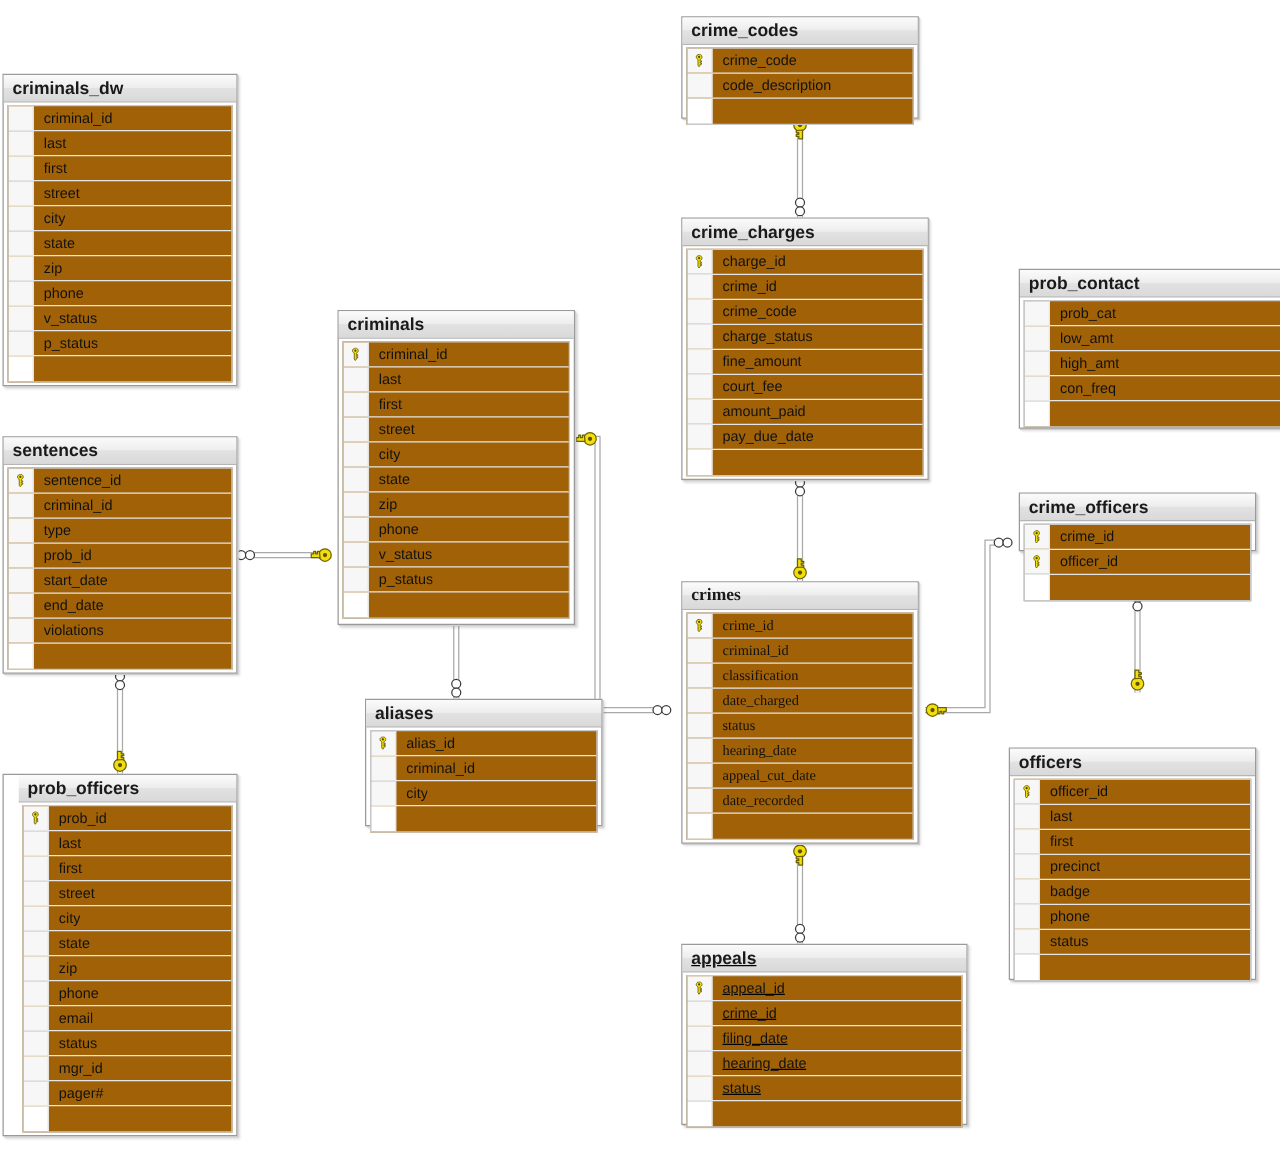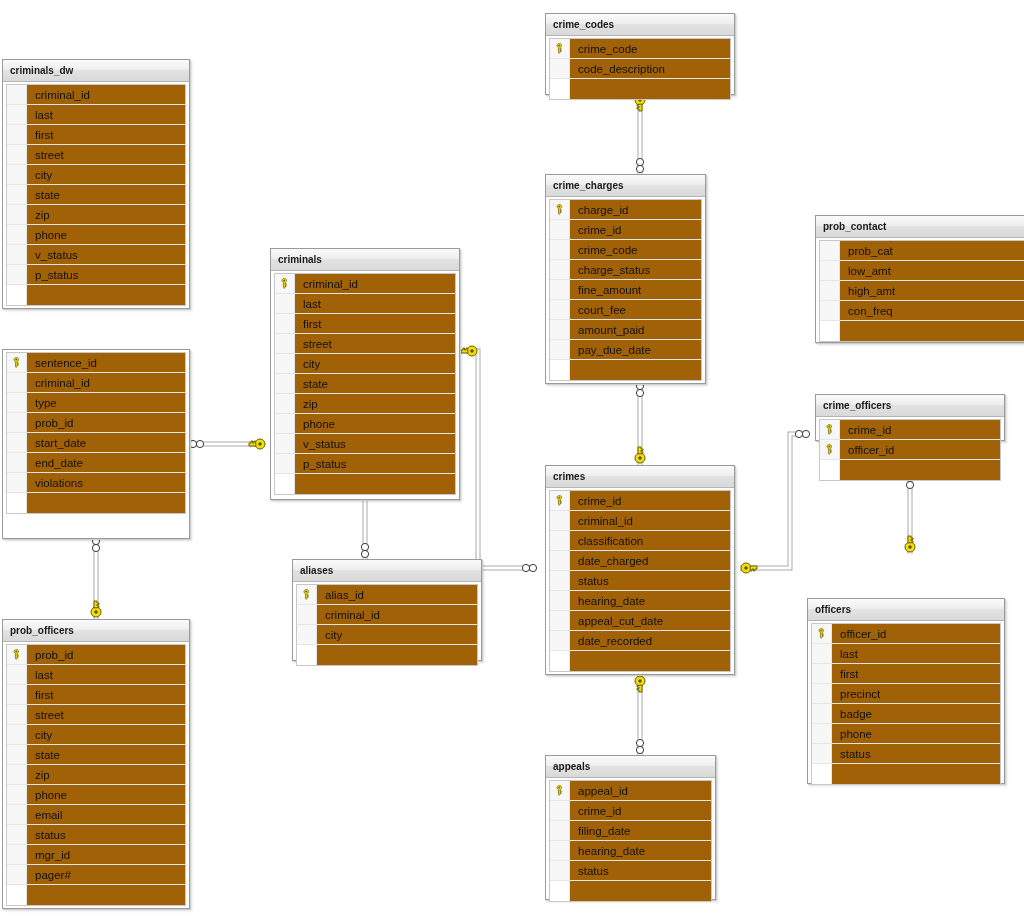--- a/index.html
+++ b/index.html
@@ -18,21 +18,21 @@
     position:absolute;
     background:#ffffff;
     border:1px solid #9a9a9a;
     box-shadow:1px 1px 0 #cfcfcf, 2px 2px 2px rgba(0,0,0,.14);
     box-sizing:border-box;
     z-index:5;
   }
   .entity .title{
     height:21px;line-height:21px;
     padding-left:7px;
-    font-size:10px;font-weight:bold;color:#1a1a1a;
+    font-size:14px;font-weight:bold;color:#1a1a1a;
     background:linear-gradient(#fbfbfb 0%,#ededed 48%,#e2e2e2 50%,#d9d9d9 100%);
     border-bottom:1px solid #b5b5b5;
     white-space:nowrap;overflow:hidden;
   }
   .entity .fields{
     margin:2px 3px 3px 3px;
     border:1px solid #c8c8c8;
     background:#a16207;
     box-sizing:border-box;
   }
@@ -228,20 +228,21 @@
             <div class="gutter"></div>
             <div class="fname">p_status</div>
           </div>
           <div class="row filler">
             <div class="gutter"></div>
             <div class="fname"></div>
           </div>
         </div>
       </div>
       <div class="entity" style="left: 2px; top: 349px; width: 188px; height: 190px;">
+        <div class="title">sentences</div>
         <div class="fields">
           <div class="row">
             <div class="gutter">
               <svg class="keyicon" viewBox="0 0 9 11">
                 <path d="M4.5 0.5 C2.9 0.5 2 1.5 2 2.6 C2 3.5 2.6 4.2 3.4 4.5 L3.4 9.2 L4.2 10.4 L5.1 9.2 L5.1 8.4 L6.2 8.4 L6.2 7.4 L5.1 7.4 L5.1 6.6 L6.2 6.6 L6.2 5.7 L5.1 5.7 L5.1 4.5 C5.9 4.2 6.6 3.5 6.6 2.6 C6.6 1.5 5.8 0.5 4.5 0.5 Z" fill="#f2de0c" stroke="#6b6000" stroke-width="0.7" stroke-linejoin="round"></path>
                 <circle cx="4.3" cy="2.5" r="0.85" fill="#4a4200"></circle>
               </svg>
             </div>
             <div class="fname">sentence_id</div>
           </div>
@@ -268,21 +269,21 @@
           <div class="row">
             <div class="gutter"></div>
             <div class="fname">violations</div>
           </div>
           <div class="row filler">
             <div class="gutter"></div>
             <div class="fname"></div>
           </div>
         </div>
       </div>
-      <div class="entity" style="left: 2px; top: 619px; width: 188px; height: 290px;">
+      <div class="entity" style="left: 2px; top: 619px; width: 188px; height: 290px; padding-left: 12px;">
         <div class="title">prob_officers</div>
         <div class="fields">
           <div class="row">
             <div class="gutter">
               <svg class="keyicon" viewBox="0 0 9 11">
                 <path d="M4.5 0.5 C2.9 0.5 2 1.5 2 2.6 C2 3.5 2.6 4.2 3.4 4.5 L3.4 9.2 L4.2 10.4 L5.1 9.2 L5.1 8.4 L6.2 8.4 L6.2 7.4 L5.1 7.4 L5.1 6.6 L6.2 6.6 L6.2 5.7 L5.1 5.7 L5.1 4.5 C5.9 4.2 6.6 3.5 6.6 2.6 C6.6 1.5 5.8 0.5 4.5 0.5 Z" fill="#f2de0c" stroke="#6b6000" stroke-width="0.7" stroke-linejoin="round"></path>
                 <circle cx="4.3" cy="2.5" r="0.85" fill="#4a4200"></circle>
               </svg>
             </div>
             <div class="fname">prob_id</div>
@@ -432,21 +433,21 @@
           <div class="row">
             <div class="gutter"></div>
             <div class="fname">code_description</div>
           </div>
           <div class="row filler">
             <div class="gutter"></div>
             <div class="fname"></div>
           </div>
         </div>
       </div>
-      <div class="entity" style="left: 545px; top: 174px; width: 161px; height: 210px;">
+      <div class="entity" style="left: 545px; top: 174px; width: 198px; height: 210px;">
         <div class="title">crime_charges</div>
         <div class="fields">
           <div class="row">
             <div class="gutter">
               <svg class="keyicon" viewBox="0 0 9 11">
                 <path d="M4.5 0.5 C2.9 0.5 2 1.5 2 2.6 C2 3.5 2.6 4.2 3.4 4.5 L3.4 9.2 L4.2 10.4 L5.1 9.2 L5.1 8.4 L6.2 8.4 L6.2 7.4 L5.1 7.4 L5.1 6.6 L6.2 6.6 L6.2 5.7 L5.1 5.7 L5.1 4.5 C5.9 4.2 6.6 3.5 6.6 2.6 C6.6 1.5 5.8 0.5 4.5 0.5 Z" fill="#f2de0c" stroke="#6b6000" stroke-width="0.7" stroke-linejoin="round"></path>
                 <circle cx="4.3" cy="2.5" r="0.85" fill="#4a4200"></circle>
               </svg>
             </div>
             <div class="fname">charge_id</div>
@@ -478,21 +479,21 @@
           <div class="row">
             <div class="gutter"></div>
             <div class="fname">pay_due_date</div>
           </div>
           <div class="row filler">
             <div class="gutter"></div>
             <div class="fname"></div>
           </div>
         </div>
       </div>
-      <div class="entity" style="left: 545px; top: 465px; width: 190px; height: 210px;">
+      <div class="entity" style="left: 545px; top: 465px; width: 190px; height: 210px; font-family: Liberation Serif, serif;">
         <div class="title">crimes</div>
         <div class="fields">
           <div class="row">
             <div class="gutter">
               <svg class="keyicon" viewBox="0 0 9 11">
                 <path d="M4.5 0.5 C2.9 0.5 2 1.5 2 2.6 C2 3.5 2.6 4.2 3.4 4.5 L3.4 9.2 L4.2 10.4 L5.1 9.2 L5.1 8.4 L6.2 8.4 L6.2 7.4 L5.1 7.4 L5.1 6.6 L6.2 6.6 L6.2 5.7 L5.1 5.7 L5.1 4.5 C5.9 4.2 6.6 3.5 6.6 2.6 C6.6 1.5 5.8 0.5 4.5 0.5 Z" fill="#f2de0c" stroke="#6b6000" stroke-width="0.7" stroke-linejoin="round"></path>
                 <circle cx="4.3" cy="2.5" r="0.85" fill="#4a4200"></circle>
               </svg>
             </div>
             <div class="fname">crime_id</div>
@@ -524,21 +525,21 @@
           <div class="row">
             <div class="gutter"></div>
             <div class="fname">date_recorded</div>
           </div>
           <div class="row filler">
             <div class="gutter"></div>
             <div class="fname"></div>
           </div>
         </div>
       </div>
-      <div class="entity" style="left: 545px; top: 755px; width: 171px; height: 145px;">
+      <div class="entity" style="left: 545px; top: 755px; width: 229px; height: 145px; text-decoration: underline;">
         <div class="title">appeals</div>
         <div class="fields">
           <div class="row">
             <div class="gutter">
               <svg class="keyicon" viewBox="0 0 9 11">
                 <path d="M4.5 0.5 C2.9 0.5 2 1.5 2 2.6 C2 3.5 2.6 4.2 3.4 4.5 L3.4 9.2 L4.2 10.4 L5.1 9.2 L5.1 8.4 L6.2 8.4 L6.2 7.4 L5.1 7.4 L5.1 6.6 L6.2 6.6 L6.2 5.7 L5.1 5.7 L5.1 4.5 C5.9 4.2 6.6 3.5 6.6 2.6 C6.6 1.5 5.8 0.5 4.5 0.5 Z" fill="#f2de0c" stroke="#6b6000" stroke-width="0.7" stroke-linejoin="round"></path>
                 <circle cx="4.3" cy="2.5" r="0.85" fill="#4a4200"></circle>
               </svg>
             </div>
             <div class="fname">appeal_id</div>

